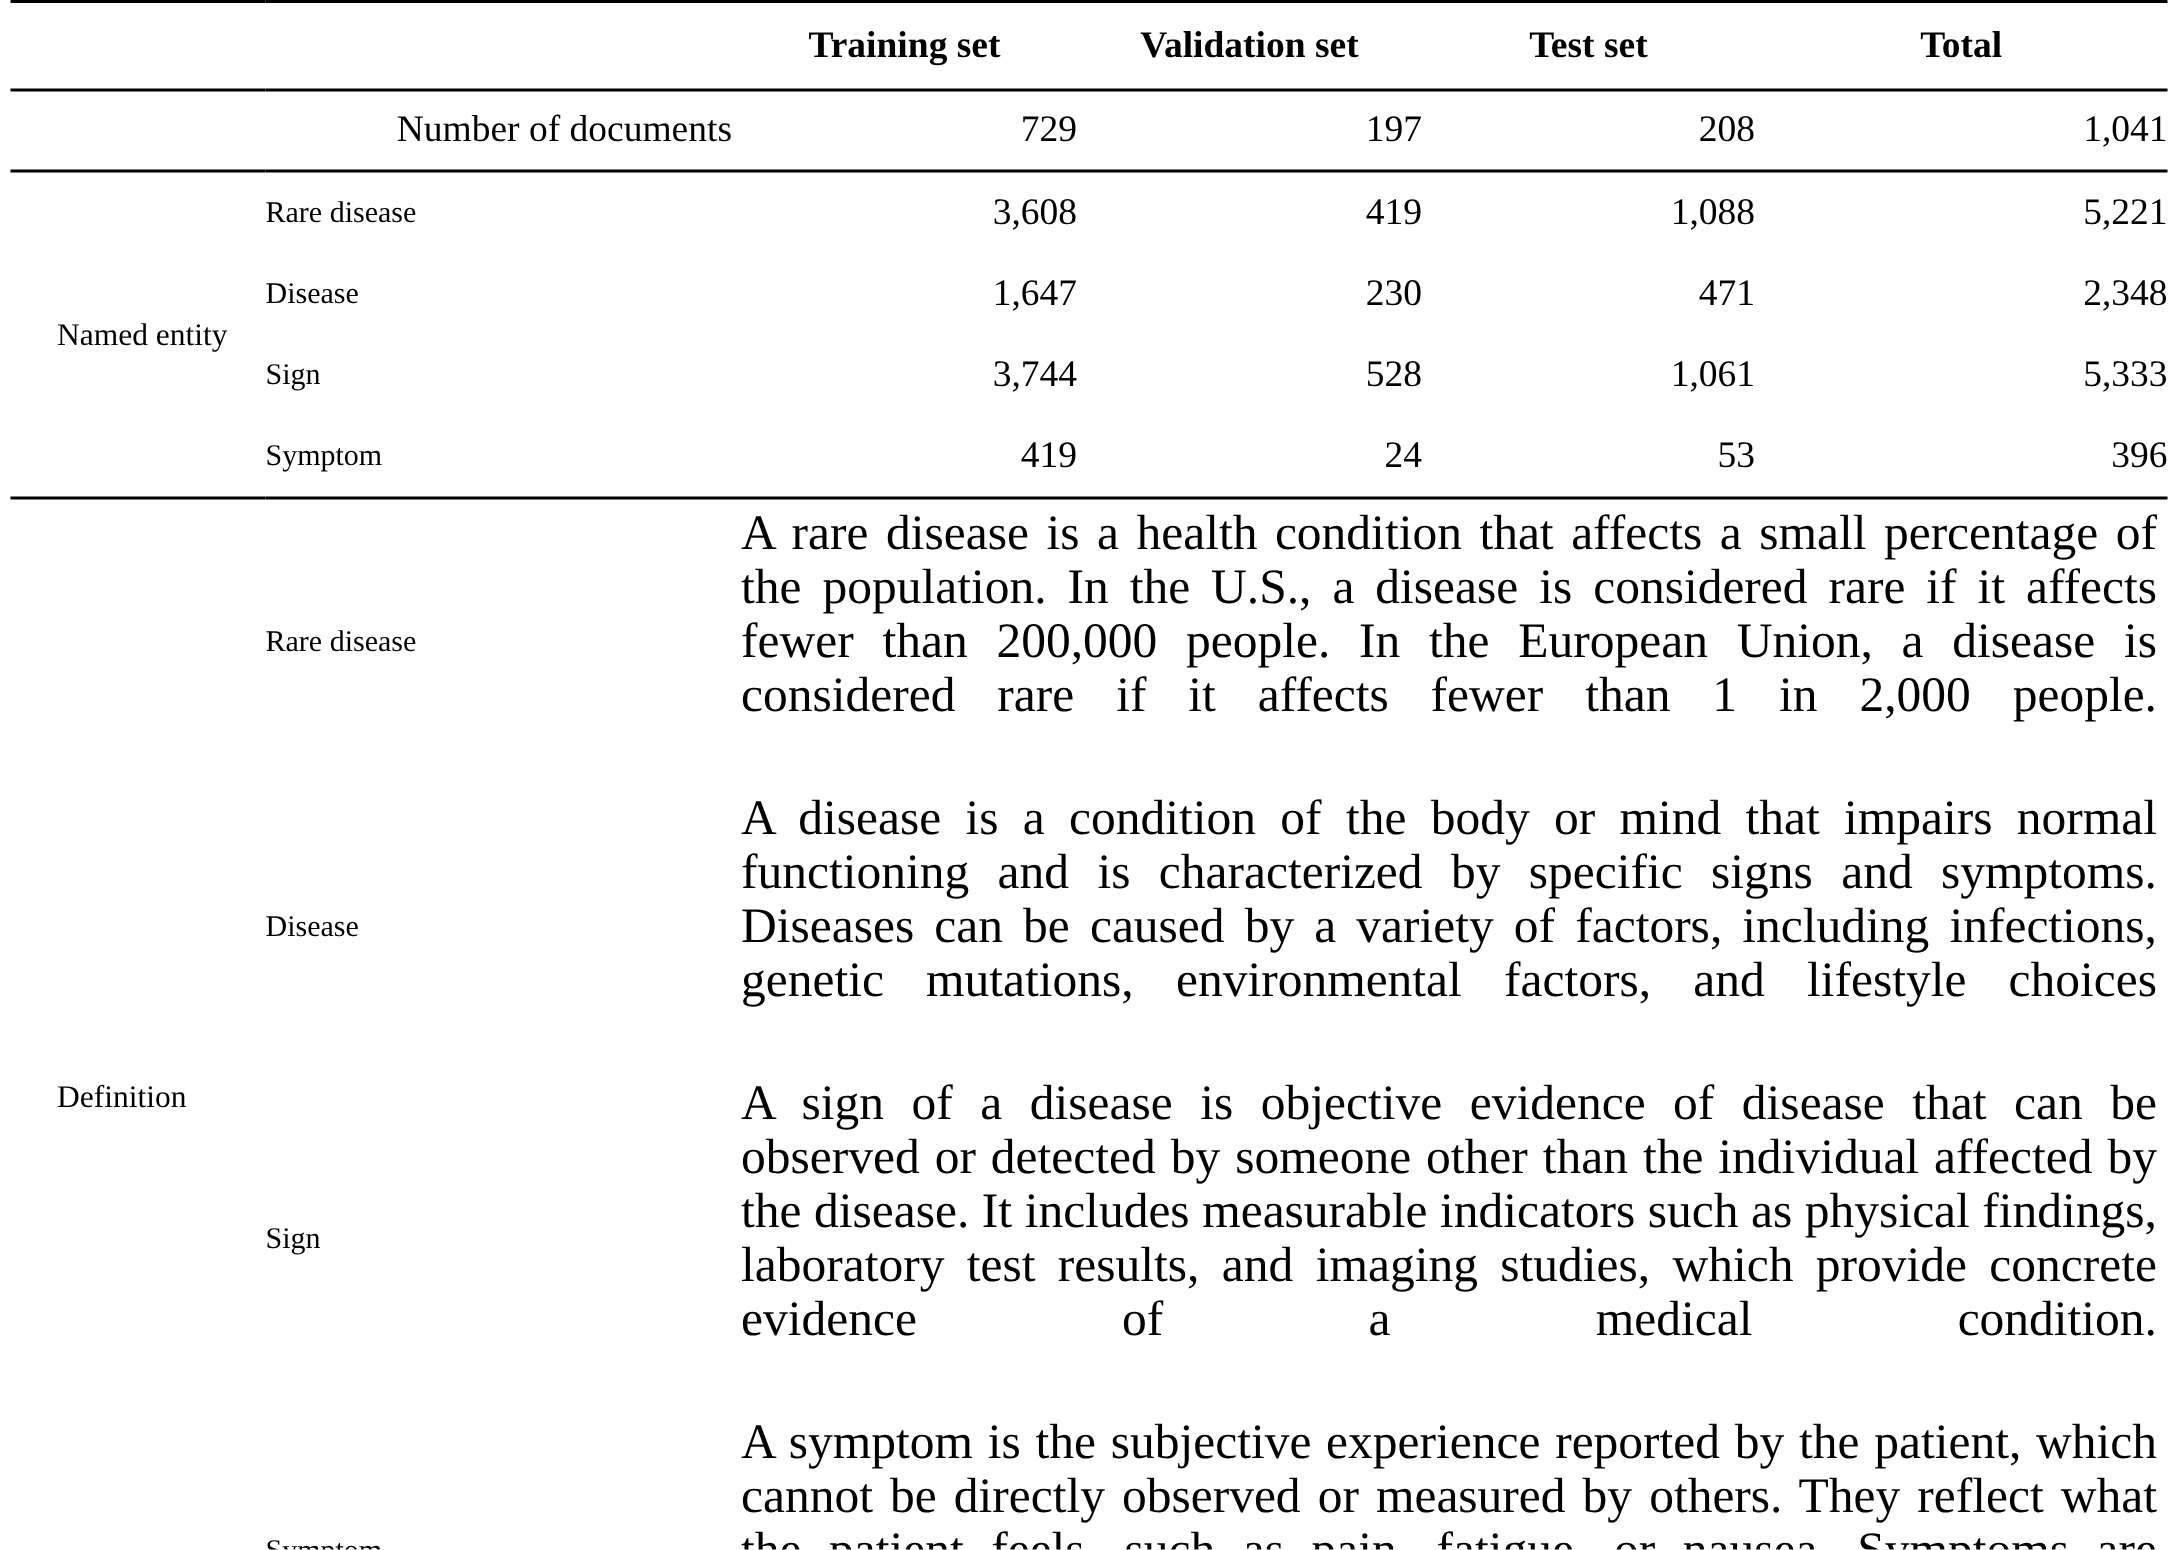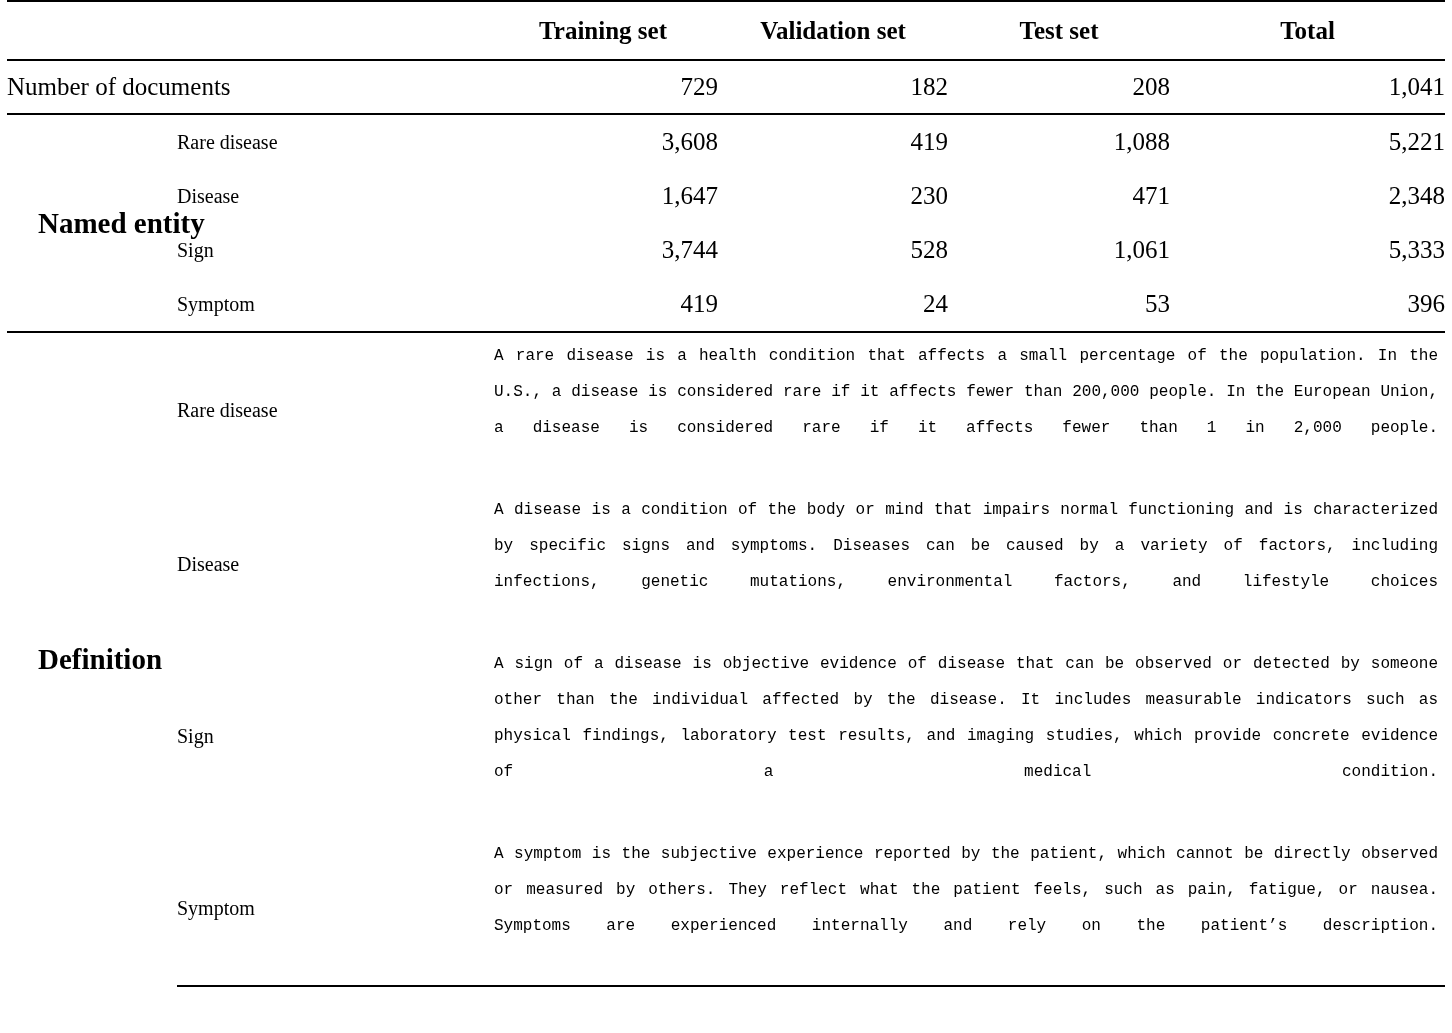--- a/index.html
+++ b/index.html
@@ -55,34 +55,34 @@
     text-align: center;
     font-size: 25px;
     height: 57px;
     line-height: 57px;
     white-space: nowrap;
   }
   .head-blank { height: 57px; }
 
   
   .row-label-center {
-    text-align: left;
+    text-align: right;
     font-size: 25px;
     height: 52px;
     line-height: 52px;
     white-space: nowrap;
   }
   .num-cell {
     text-align: right;
     font-size: 25px;
     white-space: nowrap;
   }
   .group-label {
-    font-weight: bold;
-    font-size: 29px;
+    font-weight: normal;
+    font-size: 21px;
     text-align: left;
     padding-left: 31px;
     white-space: nowrap;
     vertical-align: middle;
   }
   .group-label.def {
     vertical-align: middle;
   }
   .sub-label {
     padding-right: 13px;
@@ -91,29 +91,28 @@
     vertical-align: middle;
   }
 
   
   .ent-row > td { height: 54px; }
 
   
   .def-text {
     text-align: justify;
     text-justify: inter-word;
-    font-size: 16px;
+    font-size: 33px;
     line-height: 36px;
     padding-left: 6px;
     padding-right: 7px;
     padding-top: 5px;
     padding-bottom: 5px;
     hyphens: none;
     vertical-align: middle;
-    font-family: Liberation Mono, monospace;
   }
   .def-text::after {
     content: "";
     display: inline-block;
     width: 100%;
   }
   .def-row .sub-label { vertical-align: middle; }
 </style>
 </head>
 <body>
@@ -138,21 +137,21 @@
         <th class="head-cell">Test set</th>
         <th class="head-cell">Total</th>
       </tr>
     </thead>
 
     <tbody>
 
       <tr class="rule-mid">
         <td class="row-label-center" colspan="2">Number of documents</td>
         <td class="num-cell">729</td>
-        <td class="num-cell">182</td>
+        <td class="num-cell">197</td>
         <td class="num-cell">208</td>
         <td class="num-cell">1,041</td>
       </tr>
 
       <tr class="rule-mid ent-row">
         <td class="group-label" rowspan="4">Named entity</td>
         <td class="sub-label">Rare disease</td>
         <td class="num-cell">3,608</td>
         <td class="num-cell">419</td>
         <td class="num-cell">1,088</td>

